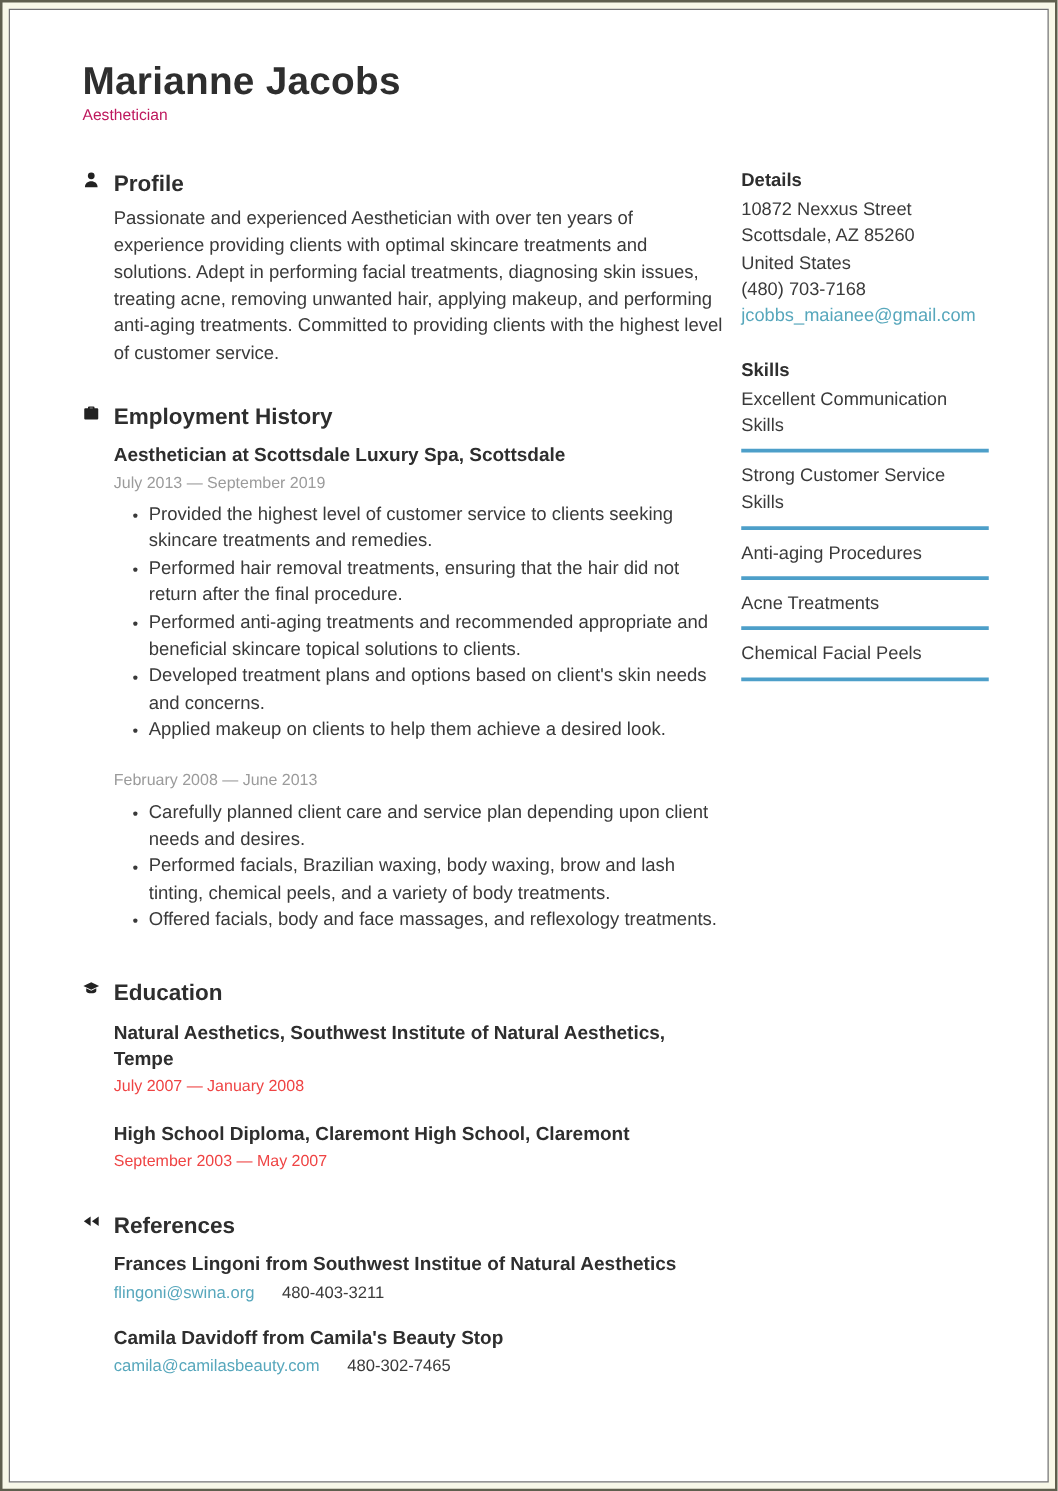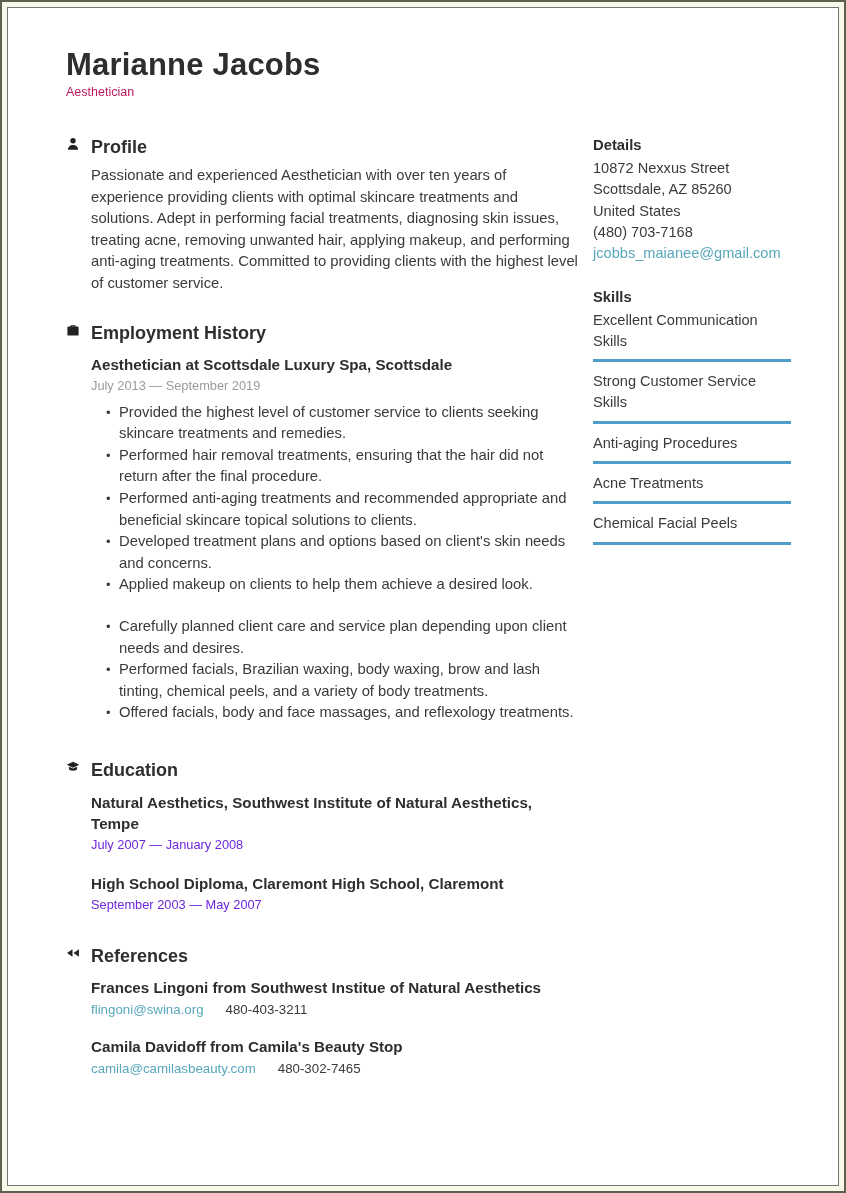--- a/index.html
+++ b/index.html
@@ -52,21 +52,21 @@
     font-size: 14.8px; line-height: 21.6px;
     padding-left: 28px; position: relative;
   }
   ul.bullets li::before {
     content: "•"; position: absolute; left: 15px; top: 0;
     color: #3a3a3a; font-size: 13px;
   }
 
   .edu-entry { margin-top: 11px; margin-bottom: 21px; }
   .edu-title { font-size: 15.2px; font-weight: 700; color: #2e2e2e; line-height: 21px; }
-  .edu-dates { font-size: 12.8px; color: #6d28d9; margin-top: 3px; }
+  .edu-dates { font-size: 12.8px; color: #ef4444; margin-top: 3px; }
 
   .ref-entry { margin-top: 11px; margin-bottom: 20px; }
   .ref-name { font-size: 15.2px; font-weight: 700; color: #2e2e2e; line-height: 20px; }
   .ref-contact { margin-top: 4px; font-size: 13.3px; }
   .ref-email { color: #57a7bc; text-decoration: none; margin-right: 22px; }
   .ref-phone { color: #3a3a3a; }
 
   
   .side-block { margin-bottom: 24px; }
   .side-title { font-size: 14.8px; font-weight: 700; color: #2e2e2e; margin-bottom: 5px; }
@@ -123,20 +123,21 @@
               <ul class="bullets">
                 <li>Provided the highest level of customer service to clients seeking skincare treatments and remedies.</li>
                 <li>Performed hair removal treatments, ensuring that the hair did not return after the final procedure.</li>
                 <li>Performed anti-aging treatments and recommended appropriate and beneficial skincare topical solutions to clients.</li>
                 <li>Developed treatment plans and options based on client's skin needs and concerns.</li>
                 <li>Applied makeup on clients to help them achieve a desired look.</li>
               </ul>
             </div>
 
             <div class="job" style="margin-bottom:0;">
+              <div class="job-dates">February 2008 — June 2013</div>
               <ul class="bullets">
                 <li>Carefully planned client care and service plan depending upon client needs and desires.</li>
                 <li>Performed facials, Brazilian waxing, body waxing, brow and lash tinting, chemical peels, and a variety of body treatments.</li>
                 <li>Offered facials, body and face massages, and reflexology treatments.</li>
               </ul>
             </div>
 
           </div>
         </div>
 

